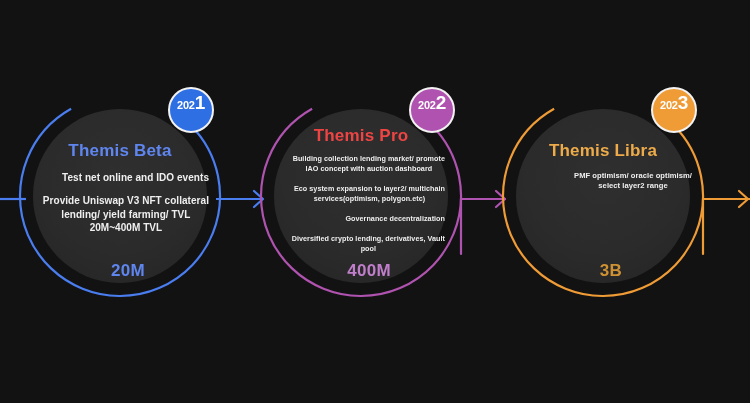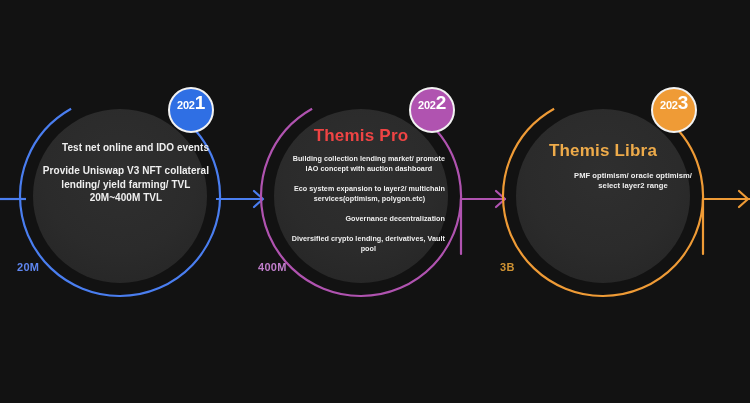--- a/index.html
+++ b/index.html
@@ -86,24 +86,25 @@
     letter-spacing: .05px;
     white-space: pre-line;
   }
   .phase-1 .bullet { font-size: 10px; }
   .phase-3 .bullet { font-size: 7.6px; }
   .phase-2 .bullets { gap: 10px; width: 168px; }
 
   
   .tvl {
     position: absolute;
-    left: 0;
+    left: 8px;
     width: 206px;
     top: 168px;
-    font-size: 11px;
+    text-align: center;
+    font-size: 17px;
     font-weight: bold;
     letter-spacing: .3px;
   }
 
   
   .badge {
     position: absolute;
     width: 46px;
     height: 46px;
     border-radius: 50%;
@@ -168,20 +169,21 @@
 
     <g>
       <path d="M 703 254 L 703 199 L 750 199" fill="none" stroke="#ef9b36" stroke-width="2.2" stroke-linecap="round" stroke-linejoin="round"></path>
       <path d="M 739 191 L 748 199 L 739 207" fill="none" stroke="#ef9b36" stroke-width="2.2" stroke-linecap="round" stroke-linejoin="round"></path>
     </g>
   </svg>
 
   <div class="phase phase-1 theme-blue">
     <div class="disc"></div>
     <div class="disc-content">
+      <div class="phase-title">Themis Beta</div>
       <div class="bullets">
         <div class="bullet">Test net online and IDO events</div>
         <div class="bullet">Provide Uniswap V3 NFT collateral
 lending/ yield farming/ TVL
 20M~400M TVL</div>
       </div>
     </div>
     <div class="tvl">20M</div>
     <div class="badge">
       <div class="badge-inner">

